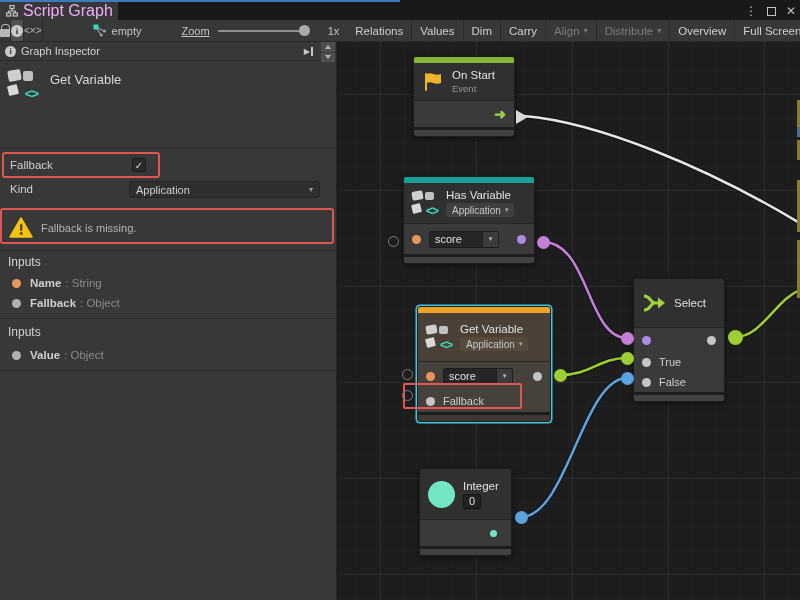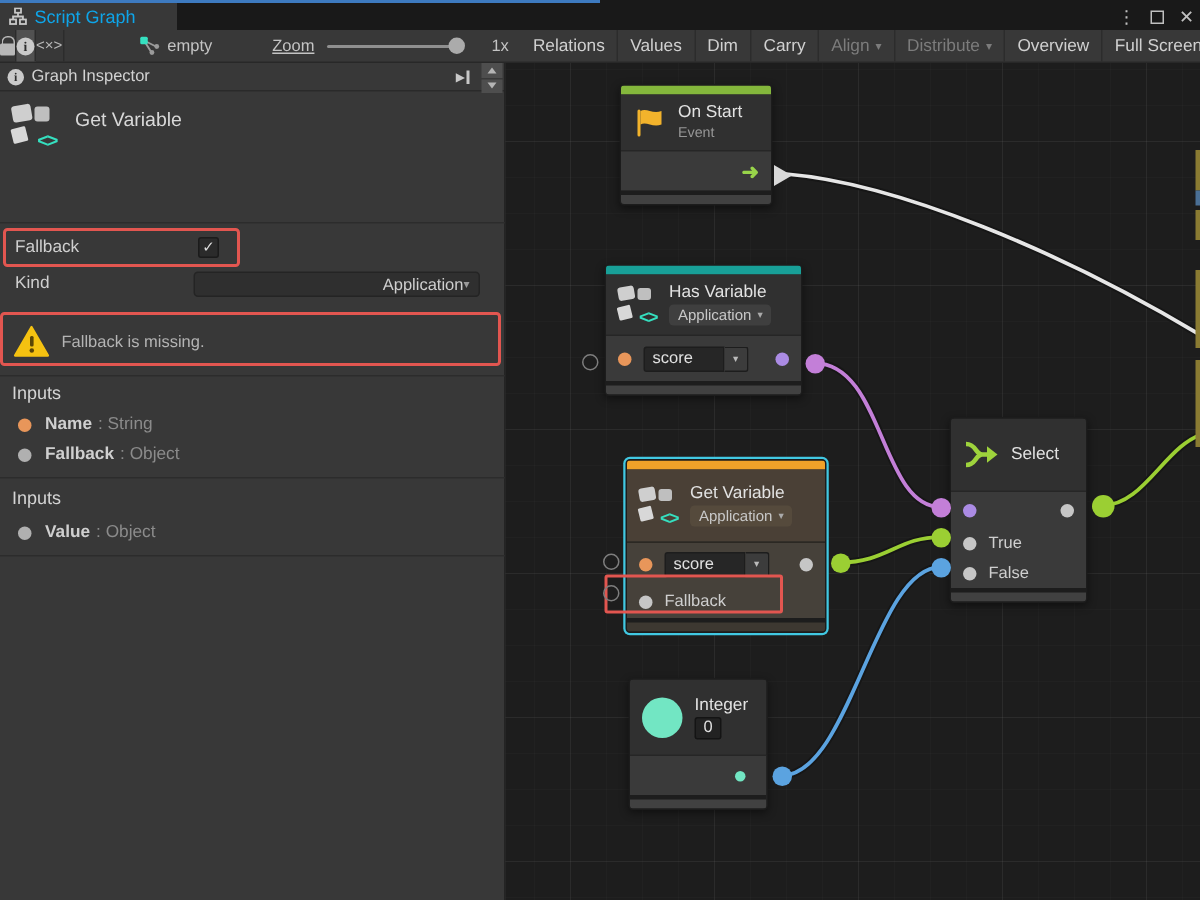--- a/index.html
+++ b/index.html
@@ -5,21 +5,21 @@
   * { margin:0; padding:0; box-sizing:border-box; }
   html,body { width:800px; height:600px; overflow:hidden; background:#1d1d1d;
               font-family:"Liberation Sans", sans-serif; }
   #window { position:relative; width:800px; height:600px; background:#383838; }
 
   
   #tabbar { position:absolute; left:0; top:0; width:800px; height:20px; background:#191919; }
   #tab-accent { position:absolute; left:0; top:0; width:400px; height:2px; background:var(--accent_blue,#3d7ac0); }
   #tab { position:absolute; left:0; top:2px; width:118px; height:18px; background:#383838;
          display:flex; align-items:center; padding-left:6px; gap:5px; }
-  #tab .tab-label { font-size:12px; color:#0ea5e9; white-space:nowrap; }
+  #tab .tab-label { font-size:16px; color:#f0abfc; white-space:nowrap; }
   #win-controls { position:absolute; right:4px; top:2px; height:18px; display:flex; align-items:center; gap:10px; }
   #win-controls .glyph { color:#c0c0c0; font-size:12px; line-height:1; cursor:default; }
   #maximize-box { width:9px; height:9px; border:1.5px solid #c0c0c0; }
 
   
   #toolbar { position:absolute; left:0; top:20px; width:800px; height:22px; background:#383838;
              border-bottom:1px solid #282828; display:flex; align-items:stretch; }
   .tbtn { display:flex; align-items:center; justify-content:center; border-right:1px solid #2c2c2c;
           color:#d0d0d0; font-size:11.5px; padding:0 8px; white-space:nowrap; }
   .tbtn.square { width:25px; padding:0; }
@@ -68,21 +68,21 @@
   #insp-unit .unit-title { font-size:13px; color:#d8d8d8; margin-top:3px; }
   .hsep { position:absolute; left:0; width:337px; height:1px; background:#2c2c2c; }
 
   #row-fallback { position:absolute; left:0; top:113px; width:337px; height:22px; }
   #row-fallback .lbl { position:absolute; left:10px; top:4px; font-size:11.5px; color:#cfcfcf; }
   #fallback-checkbox { position:absolute; left:132px; top:3px; width:14px; height:14px; background:#2b2b2b;
                        border:1px solid #1b1b1b; border-radius:2px; color:#dedede; font-size:10px;
                        display:flex; align-items:center; justify-content:center; }
   .red-box { position:absolute; border:2px solid var(--error_red,#e25650); border-radius:3px; }
 
-  #row-kind { position:absolute; left:0; top:139px; width:337px; height:18px;text-align:right; }
+  #row-kind { position:absolute; left:0; top:139px; width:337px; height:18px; }
   #row-kind .lbl { position:absolute; left:10px; top:2px; font-size:11.5px; color:#cfcfcf; }
   #kind-dropdown { position:absolute; left:129px; top:0; width:191px; height:17px; background:#2f2f2f;
                    border:1px solid #242424; border-radius:3px; display:flex; align-items:center; }
   #kind-dropdown .val { font-size:11px; color:#cfcfcf; margin-left:6px; flex:1; }
   #kind-dropdown .arr { font-size:8px; color:#9a9a9a; margin-right:6px; }
 
   #warning-row { position:absolute; left:0; top:168px; width:337px; height:36px; display:flex; align-items:center; }
   #warning-row svg { margin-left:9px; }
   #warning-row .msg { font-size:11px; color:#b4b4b4; margin-left:8px; }
 
@@ -154,21 +154,21 @@
   #node-get-variable .row1 { height:28px; }
   #node-get-variable .row2 { height:22px; }
   #node-get-variable .nfooter { background:#3d3831; }
   .var-icon .angle { font-size:12px; }
 
   #node-select { left:296px; top:236px; width:92px; }
   #node-select .nhead { height:48px; }
   #node-select .row1 { height:24px; }
   #node-select .rowt { height:20px; }
 
-  #node-integer { left:82px; top:410px; width:93px; }
+  #node-integer { left:82px; top:426px; width:93px; }
   #node-integer .nhead { height:50px; }
   .int-circle { width:27px; height:27px; border-radius:50%; background:var(--port_mint,#72e6c3); flex:none; }
   .value-box { background:#222; border:1px solid #141414; border-radius:2px; width:18px; height:15px;
                font-size:11px; color:#ddd; display:flex; align-items:center; justify-content:center; }
   #node-integer .nbody .nrow { height:26px; }
 
   .ext-dot { position:absolute; width:13px; height:13px; border-radius:50%; }
   .ring { position:absolute; width:11px; height:11px; border-radius:50%; border:1.5px solid #7e7e7e; }
   .edge-strip { position:absolute; width:3px; right:0; }
 

